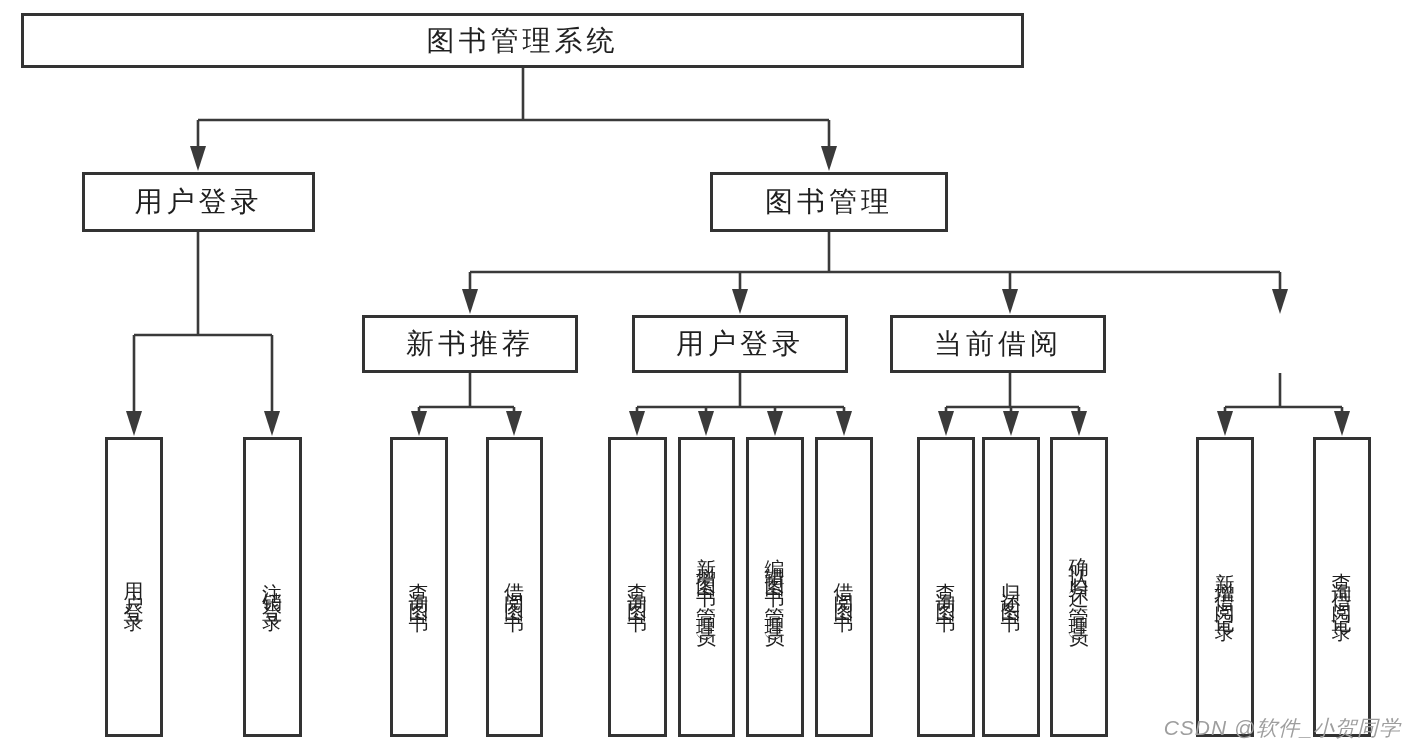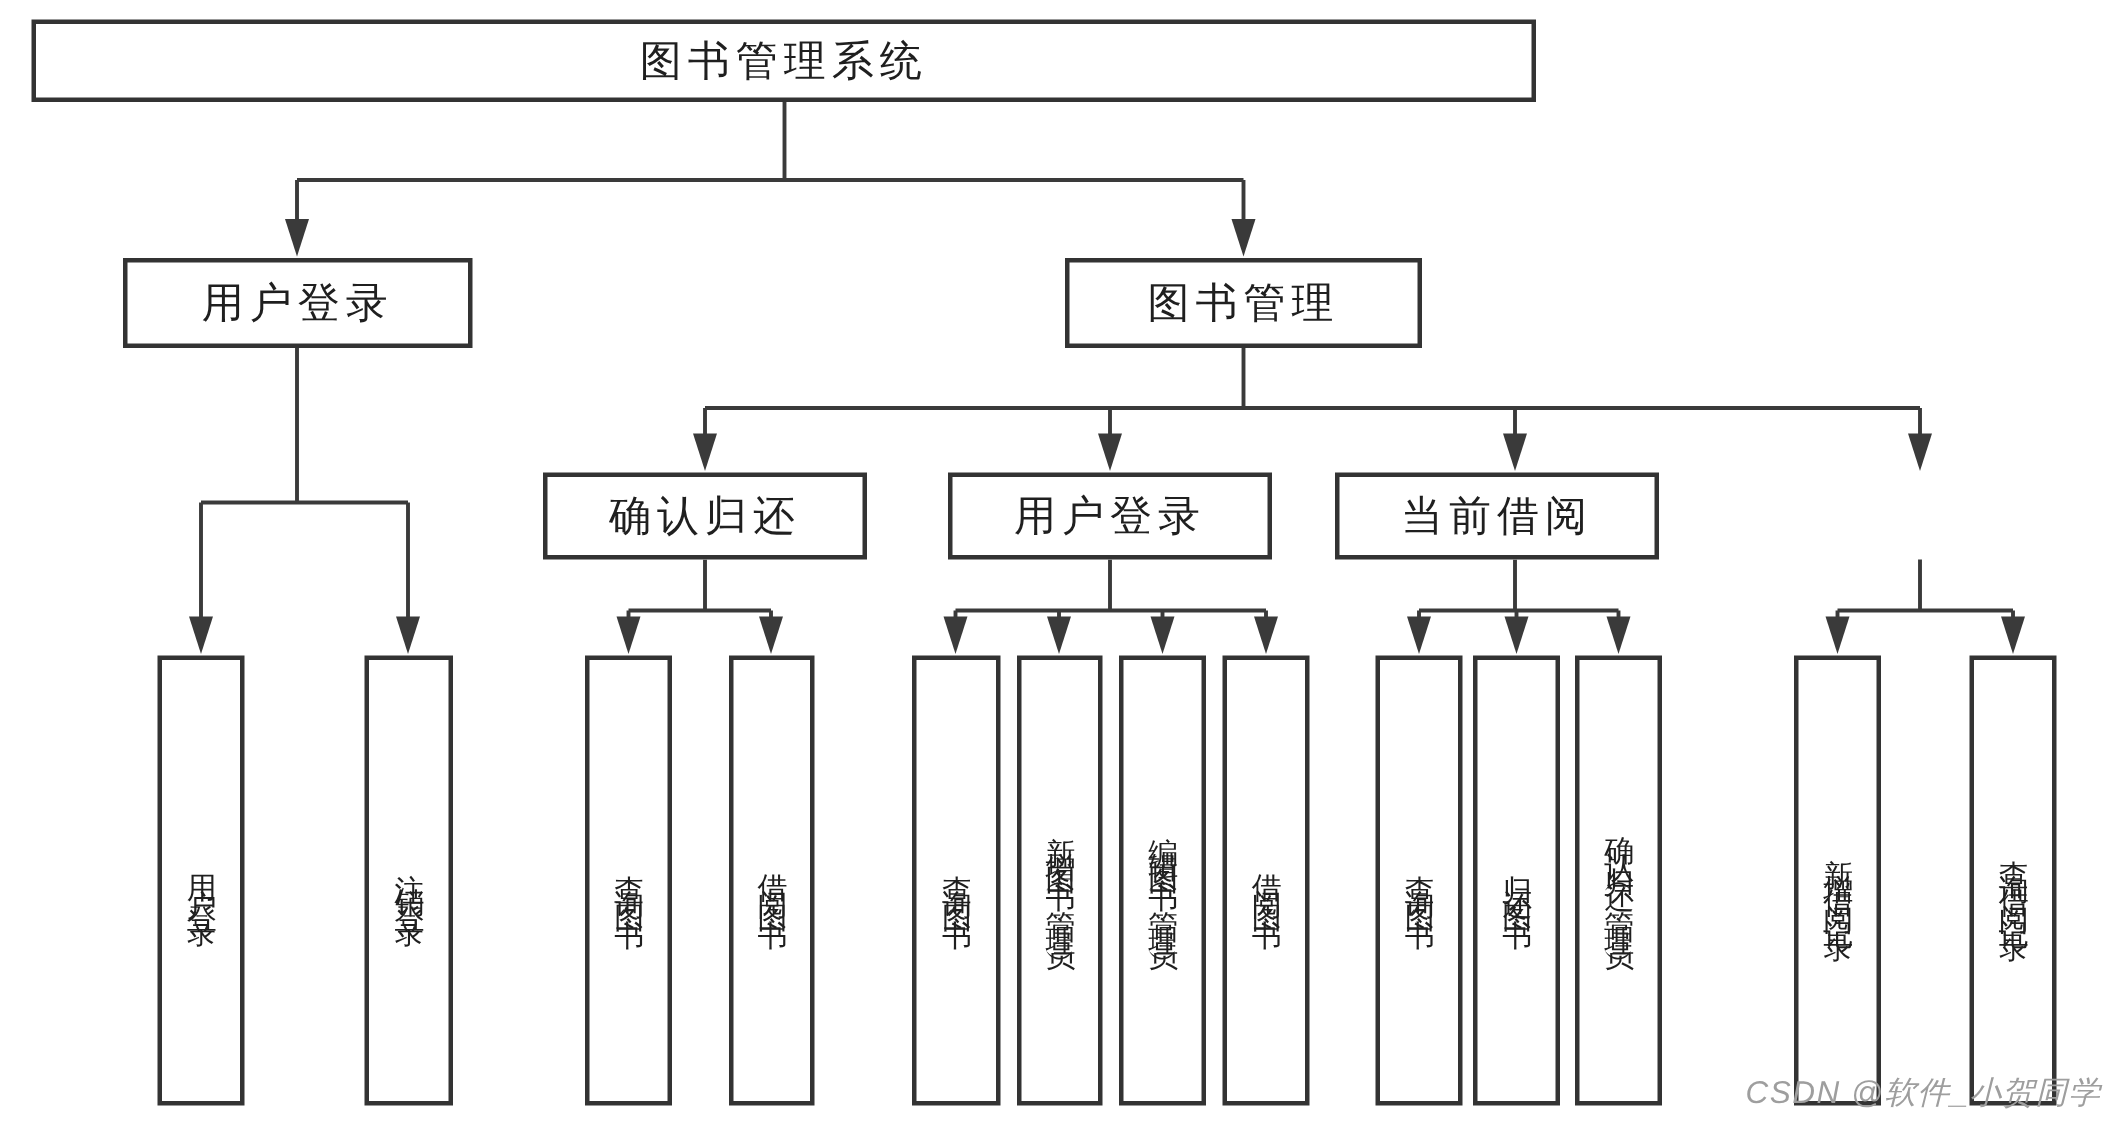--- a/index.html
+++ b/index.html
@@ -102,21 +102,21 @@
   </div>
 
   <div class="node" style="left:82px;top:172px;width:233px;height:60px">
     <span class="htext">用户登录</span>
   </div>
   <div class="node" style="left:710px;top:172px;width:238px;height:60px">
     <span class="htext">图书管理</span>
   </div>
 
   <div class="node" style="left:362px;top:315px;width:216px;height:58px">
-    <span class="htext">确认归还</span>
+    <span class="htext">新书推荐</span>
   </div>
   <div class="node" style="left:632px;top:315px;width:216px;height:58px">
     <span class="htext">用户登录</span>
   </div>
   <div class="node" style="left:890px;top:315px;width:216px;height:58px">
     <span class="htext">当前借阅</span>
   </div>
 
   <div class="node" style="left:105px;top:437px;width:58px;height:300px">
     <span class="vtext">用户登录</span>

